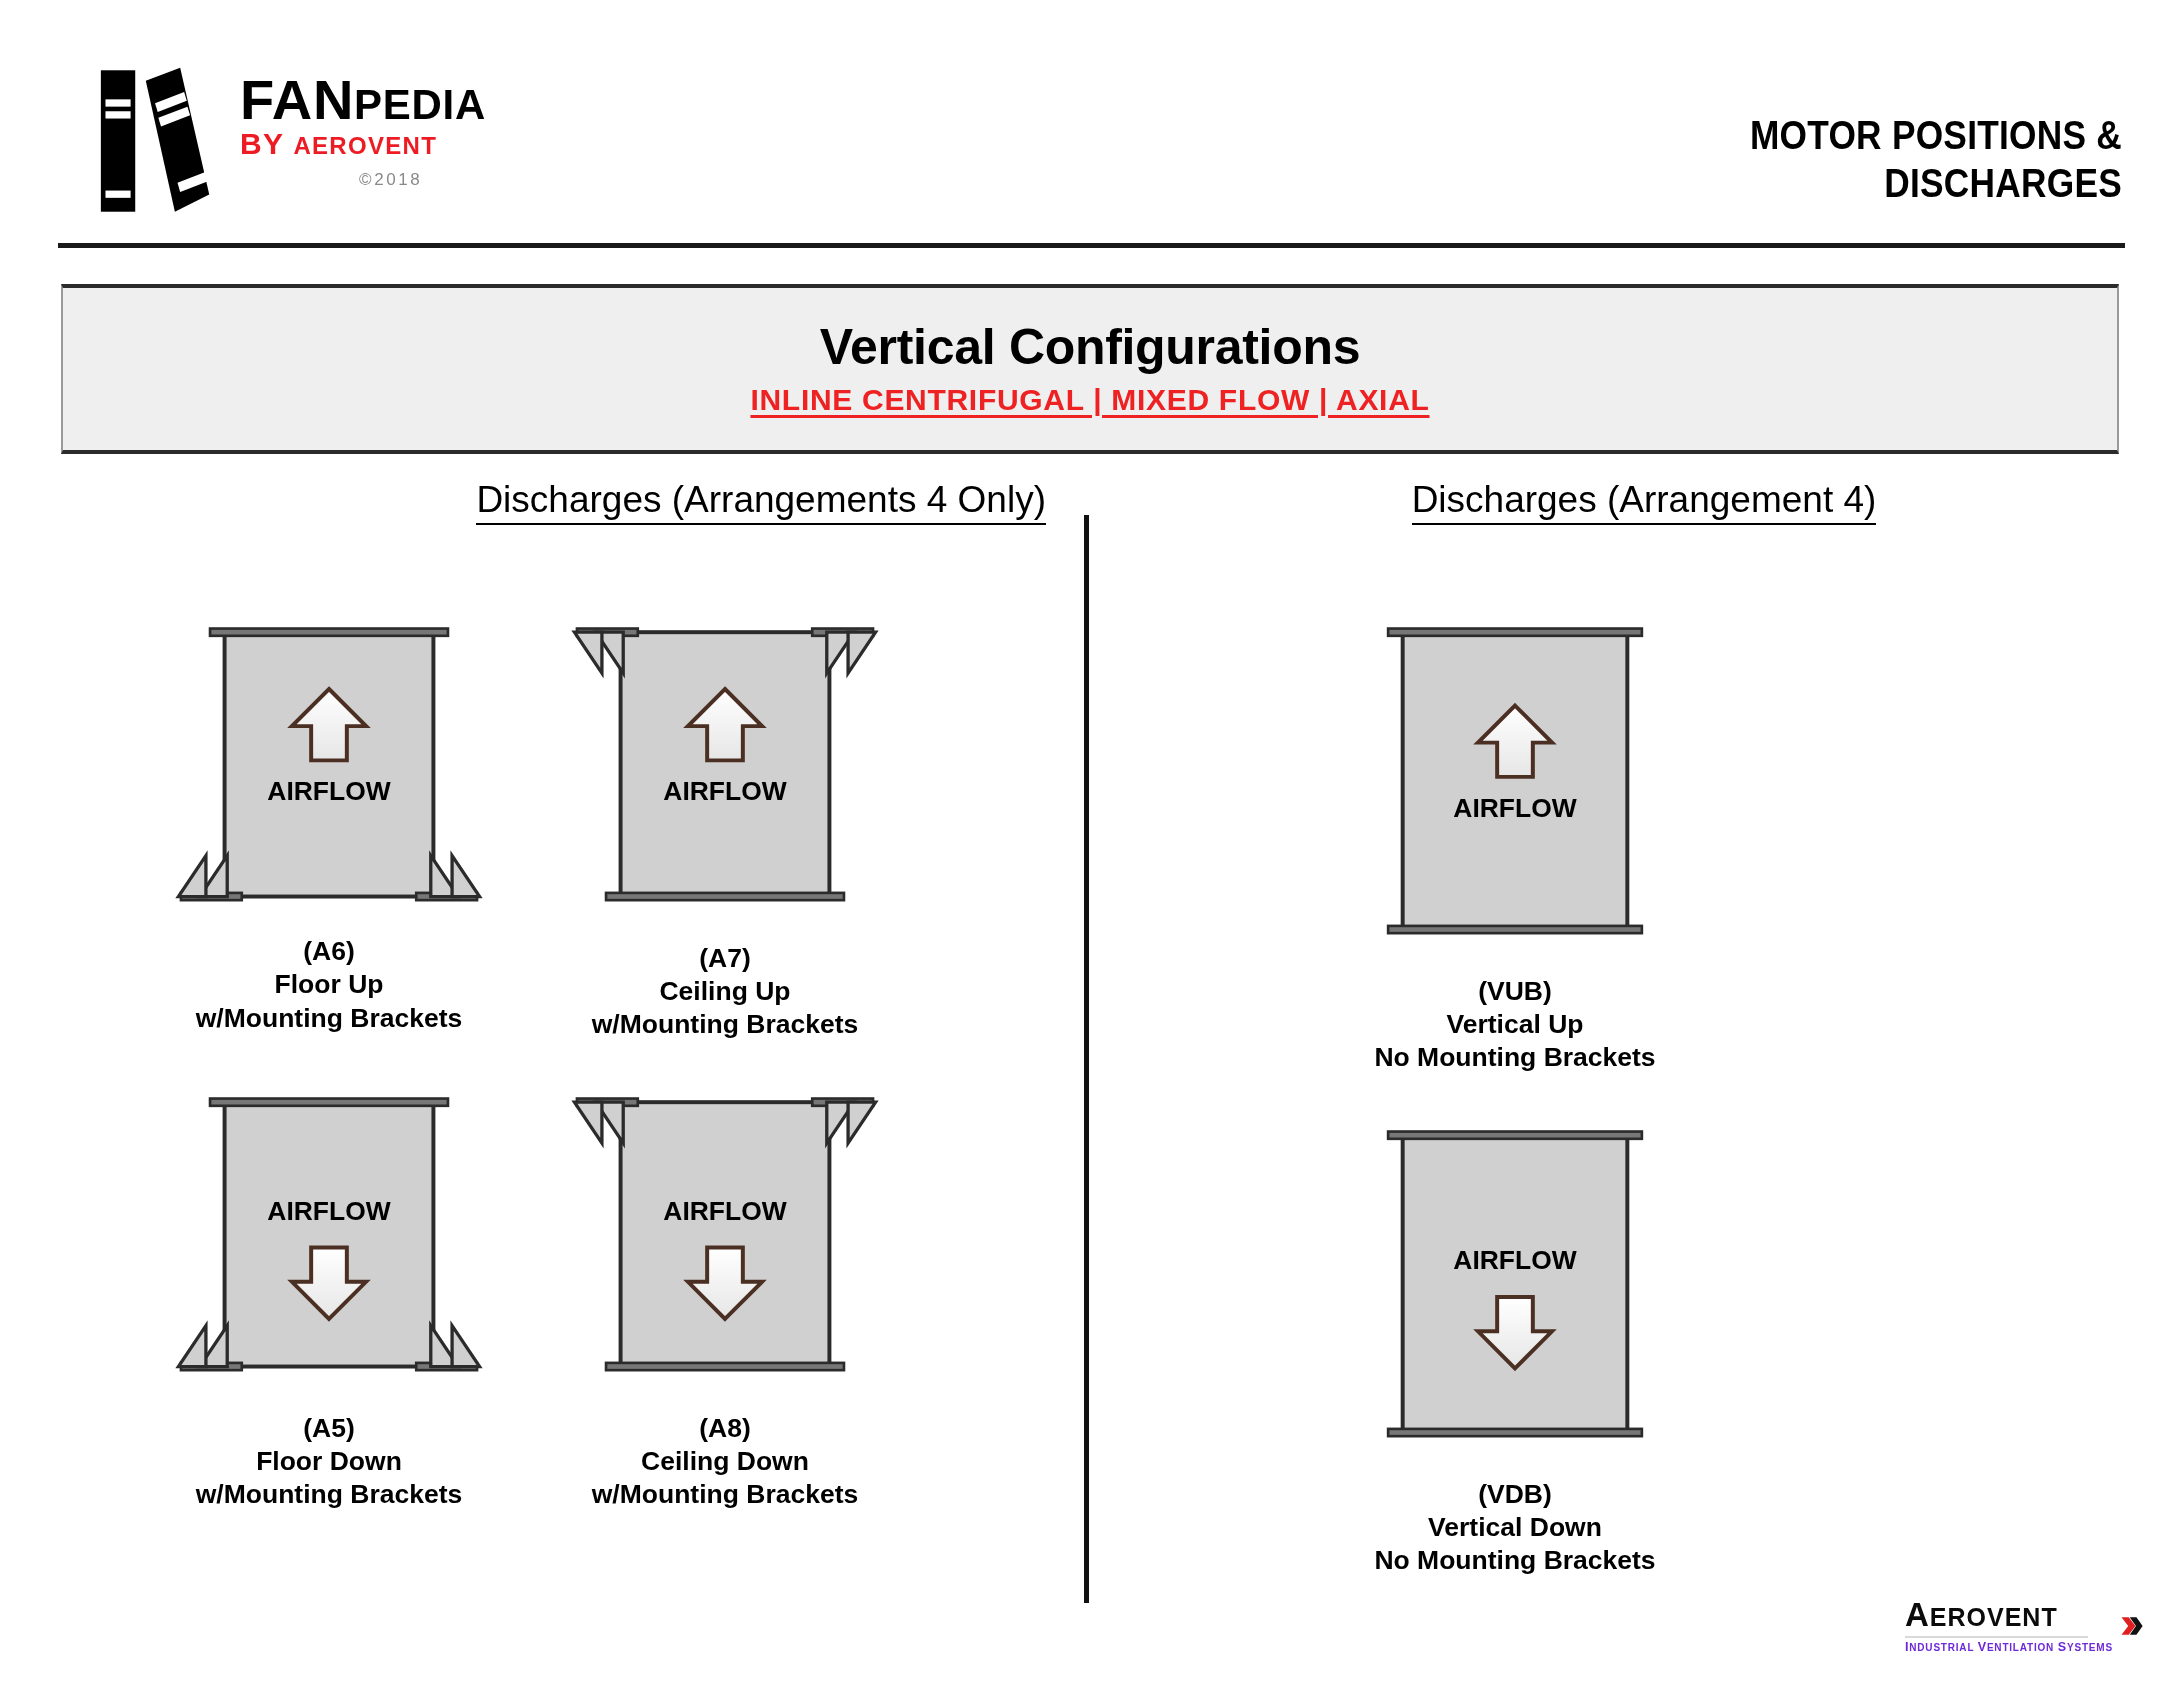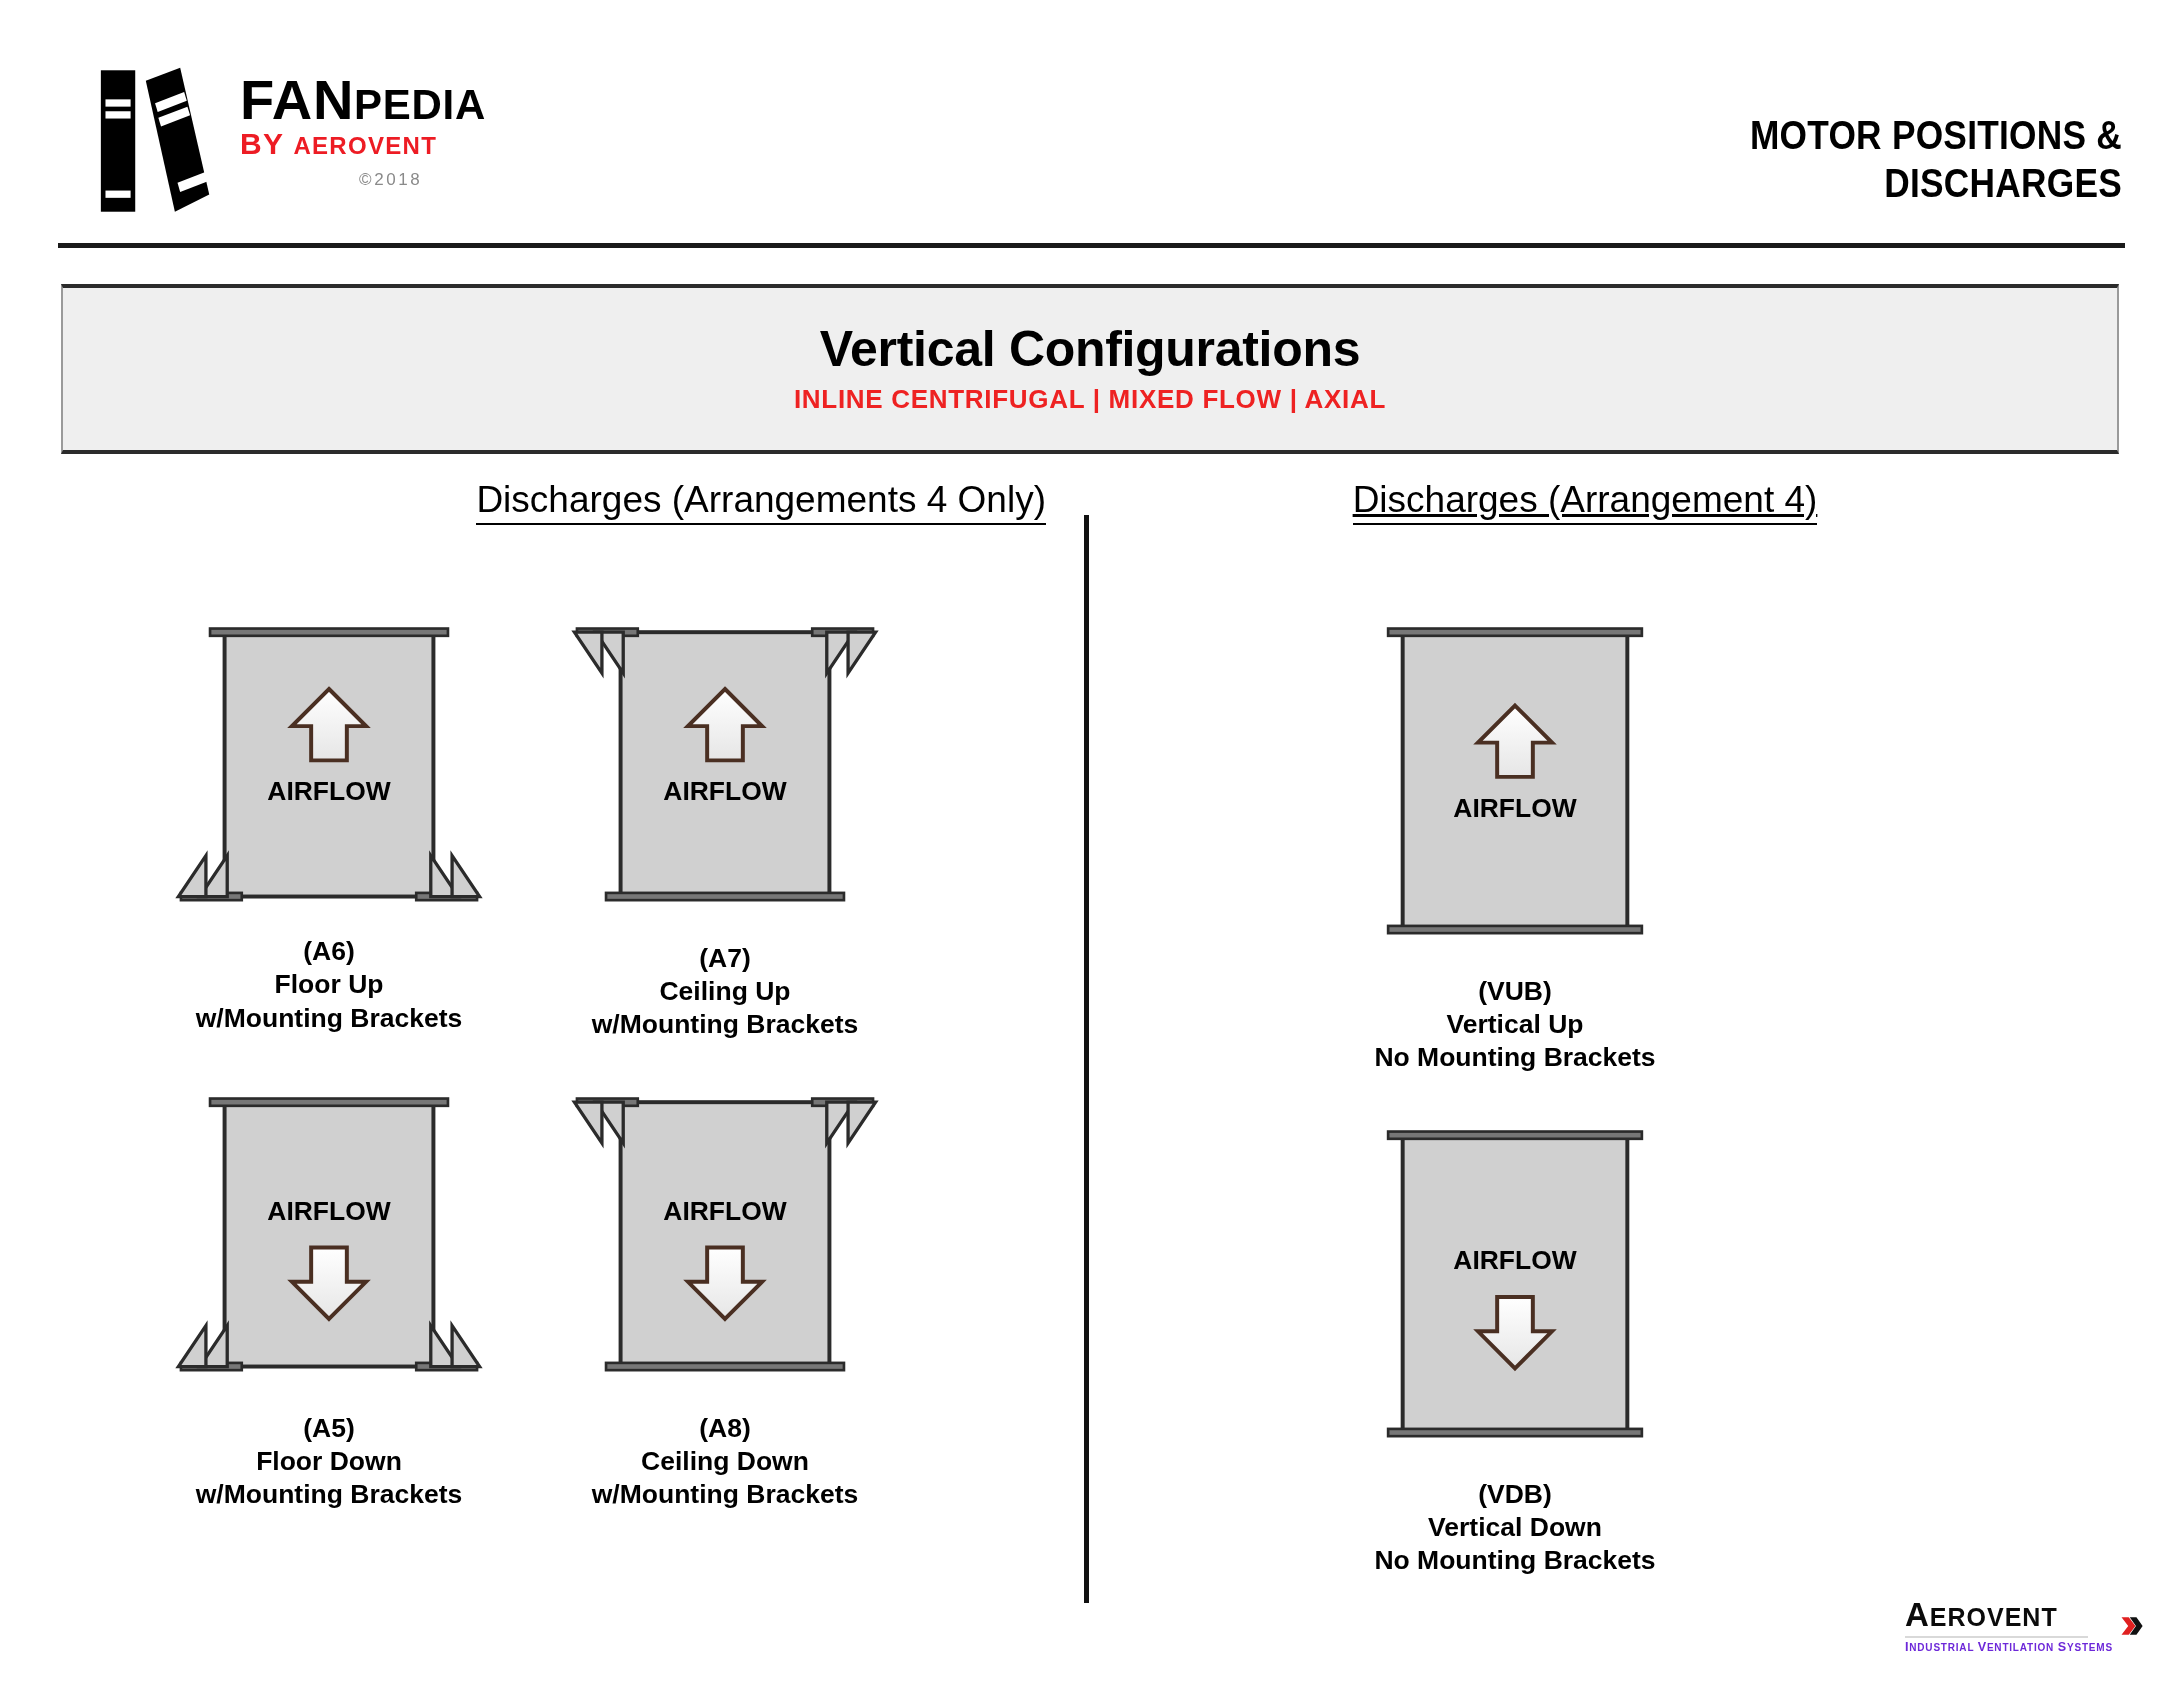--- a/index.html
+++ b/index.html
@@ -56,36 +56,36 @@
     box-sizing:border-box;
     display:flex; flex-direction:column;
     align-items:center; justify-content:center;
   }
   #banner-title {
     font-size:50px; font-weight:bold; color:#000; line-height:1.05;
     letter-spacing:-0.3px;
   }
   #banner-sub {
     margin-top:9.3px;
-    font-size:26px; font-weight:bold; color:#ee2222;
-    letter-spacing:0.7px; 
+    font-size:30px; font-weight:bold; color:#ee2222;
+    letter-spacing:0.7px; text-decoration:underline;
     text-underline-offset:4.6px; text-decoration-thickness:3.3px;
   }
 
   
   .section-heading {
     position:absolute; text-align:center;
     font-size:37px; color:#000; font-weight:normal;
     white-space:nowrap;
   }
   .section-heading span {
     border-bottom:2.6px solid #000; padding-bottom:2.6px;
   }
   #heading-left  { left:93px;  top:479px; width:953px;text-align:right; }
-  #heading-right { left:1089px; top:479px; width:992px;text-decoration:underline; }
+  #heading-right { left:1148px; top:479px; width:992px; }
 
   
   #divider {
     position:absolute; left:1084px; top:515px;
     width:5.3px; height:1088px; background:#111;
   }
 
   
   .cell { position:absolute; }
   .cell svg { display:block; }

